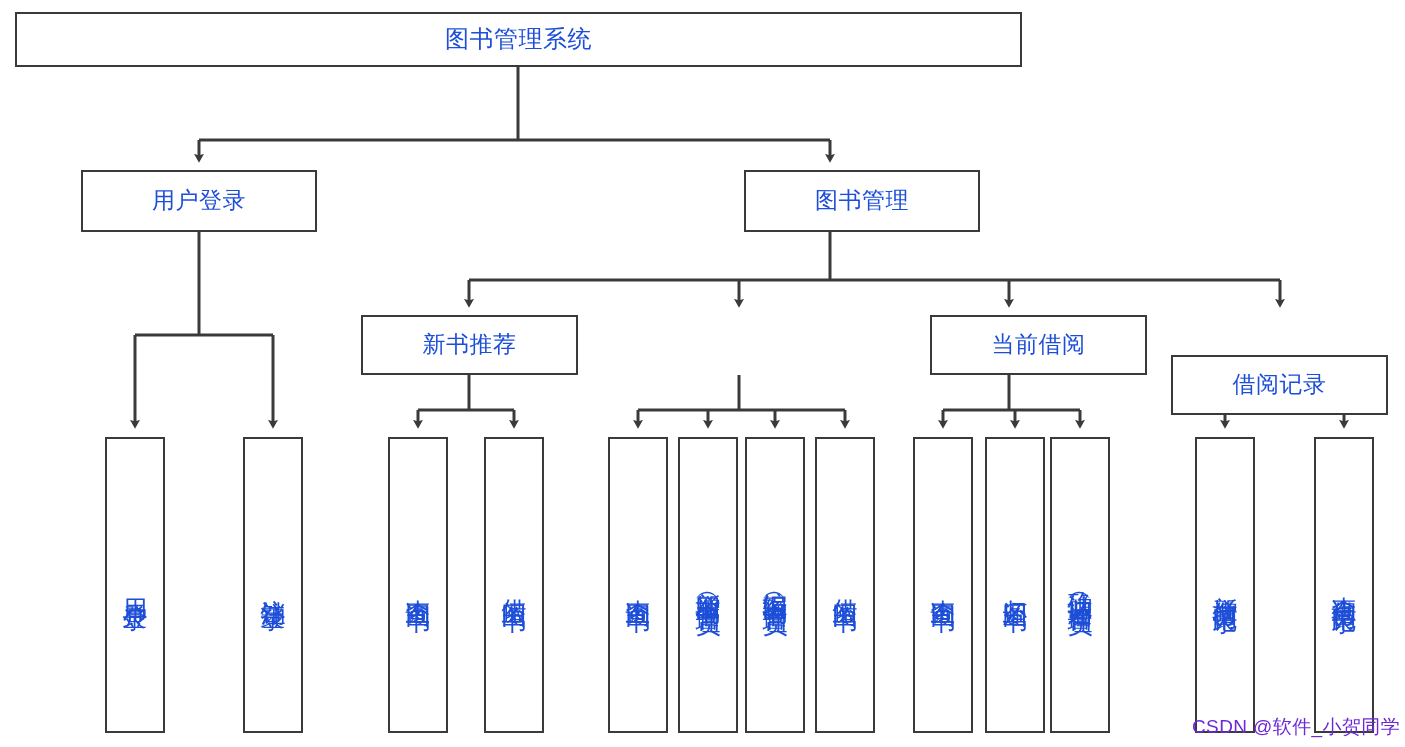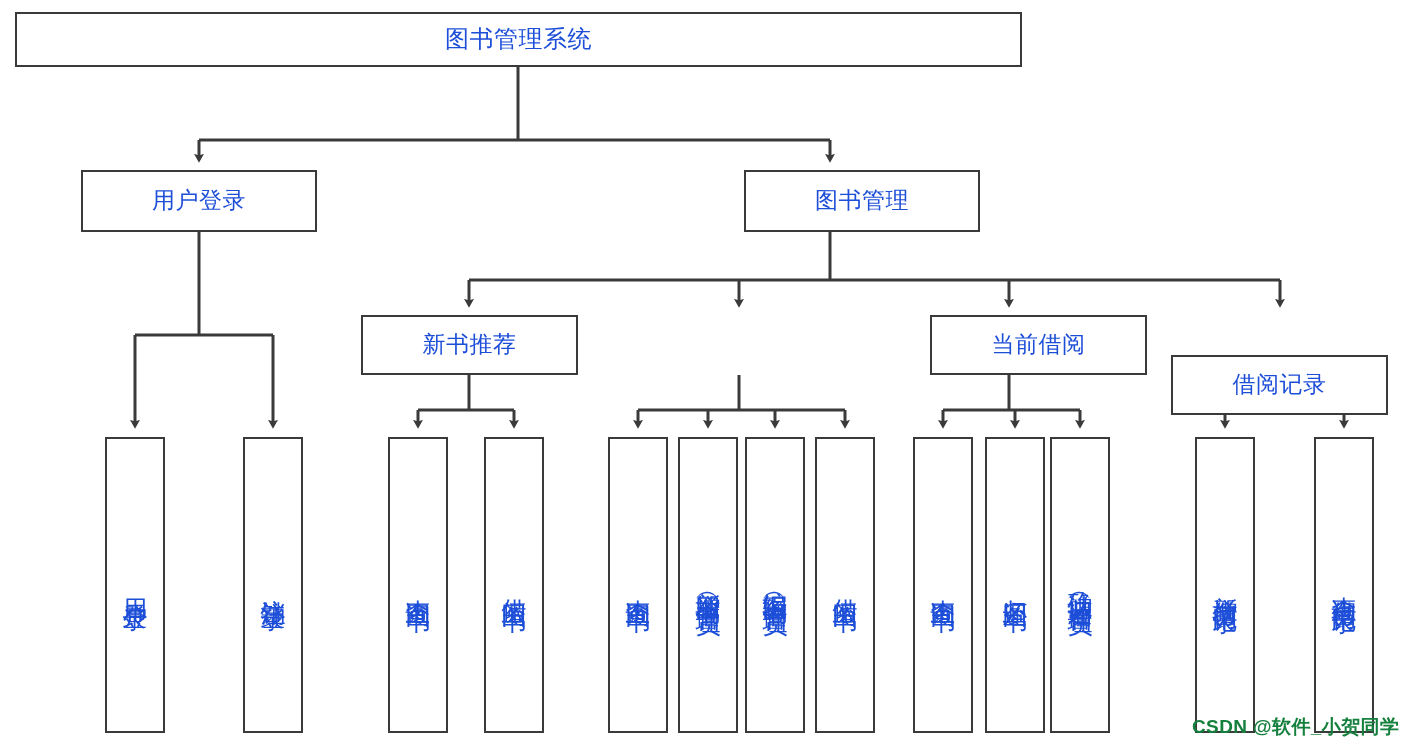--- a/index.html
+++ b/index.html
@@ -57,26 +57,25 @@
   .node.vert .label {
     writing-mode: vertical-rl;
     text-orientation: upright;
     font-size: 25px;
     letter-spacing: 3px;
     line-height: 1;
     max-height: 100%;
   }
   .watermark {
     position: absolute;
-    color: #15803d;
+    color: #6d28d9;
     font-size: 19px;
     white-space: nowrap;
     z-index: 5;
     letter-spacing: 0.4px;
-    font-weight: bold;
   }
 </style>
 </head>
 <body>
 
 <div id="canvas">
 
   <svg class="wires" viewBox="0 0 1405 747" width="1405" height="747">
     <defs>
       <marker id="arrow" markerWidth="11" markerHeight="11" refX="4.2" refY="5" orient="auto" markerUnits="userSpaceOnUse">

